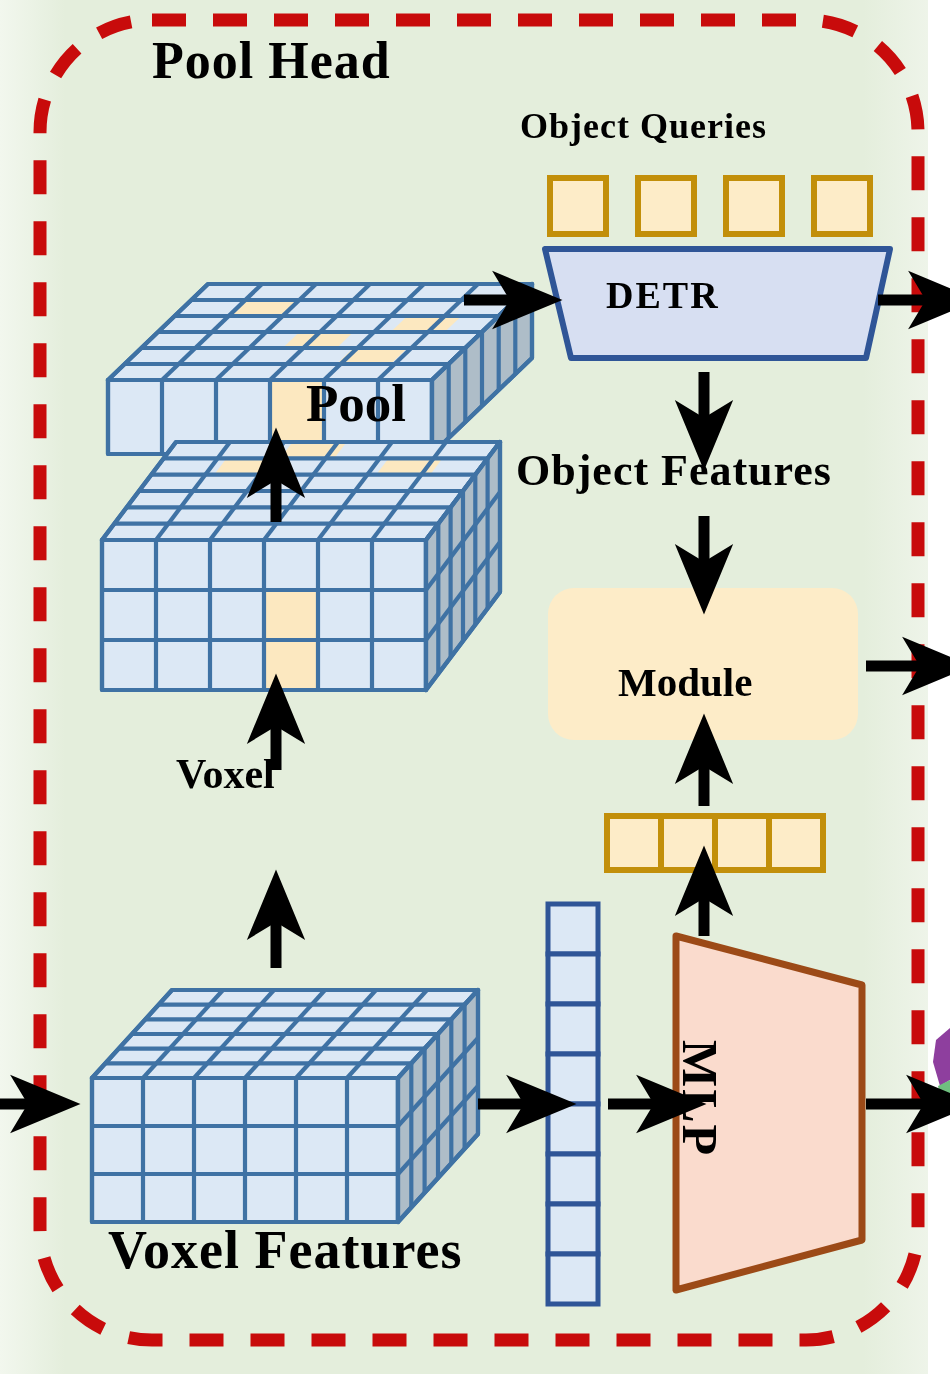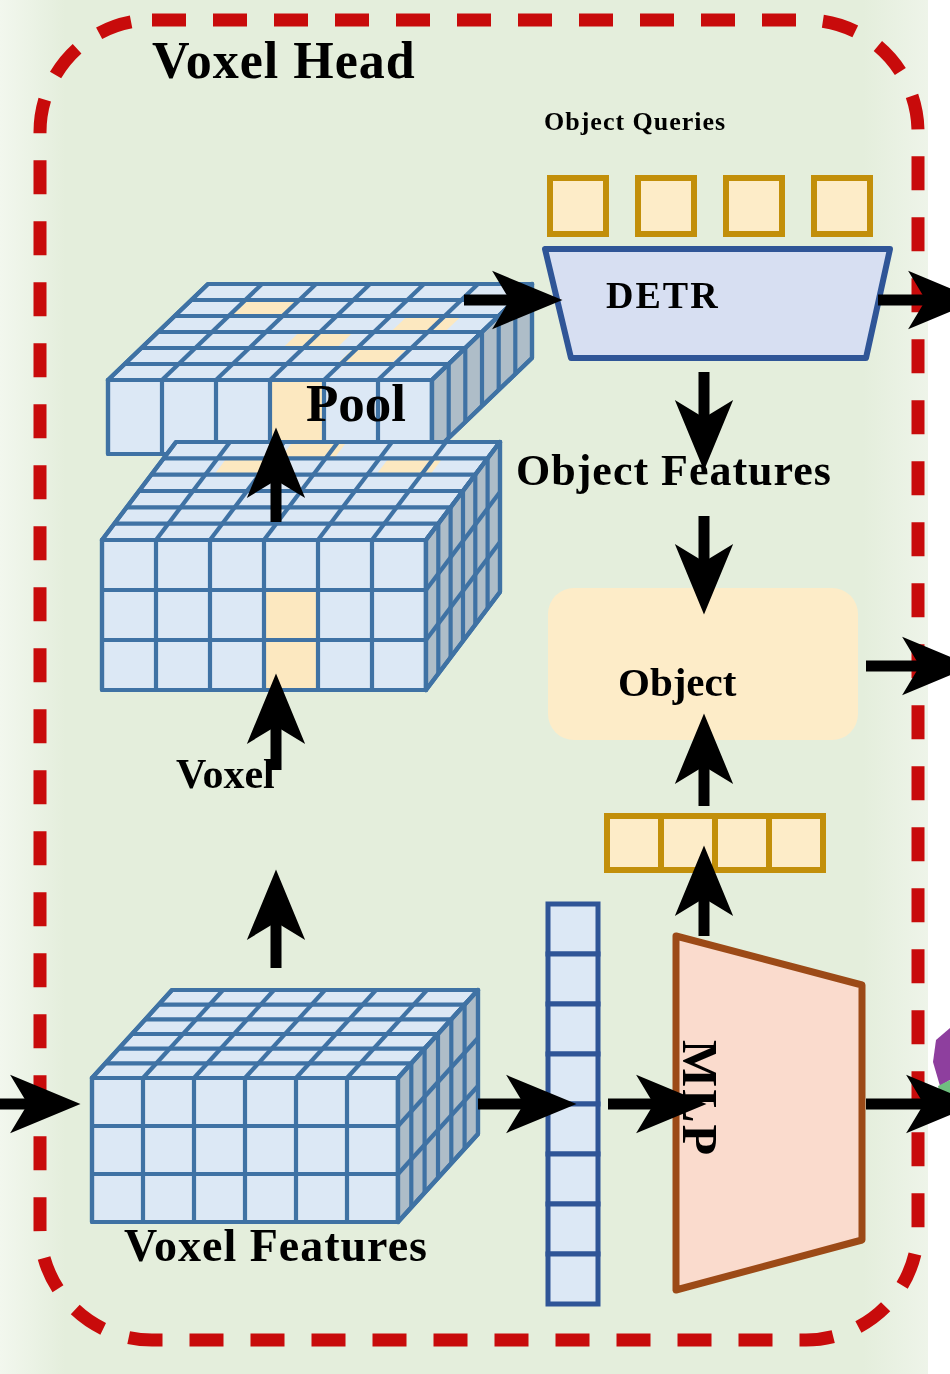--- a/index.html
+++ b/index.html
@@ -8,29 +8,29 @@
     font-family:"Liberation Serif","DejaVu Serif",serif;
   }
   #stage{position:absolute;left:0;top:0;width:950px;height:1374px;}
   #stage svg{display:block;}
   .lbl{
     position:absolute;color:#000;font-weight:700;
     font-family:"Liberation Serif","DejaVu Serif",serif;
     white-space:pre;line-height:1.05;pointer-events:none;
   }
   #task-head-label{left:152px;top:34px;font-size:52px;letter-spacing:1px;}
-  #object-queries-label{left:520px;top:108px;font-size:26px;letter-spacing:1px;margin-left:24px;}
+  #object-queries-label{left:520px;top:108px;font-size:36px;letter-spacing:1px;}
   #detr-label{left:606px;top:276px;font-size:38px;letter-spacing:2px;}
   #pool-label{left:306px;top:376px;font-size:53px;}
   #object-features-label{left:516px;top:448px;font-size:44px;letter-spacing:1px;}
   #refine-module-label{left:618px;top:607px;font-size:41px;text-align:center;line-height:1.22;}
   #voxel-selection-label{left:176px;top:750px;font-size:42px;text-align:left;line-height:1.18;width:224px;}
   #mlp-label{left:726px;top:1040px;font-size:50px;letter-spacing:2px;
     transform:rotate(90deg);transform-origin:left top;}
-  #voxel-features-label{left:124px;top:1222px;font-size:46px;letter-spacing:1px;}
+  #voxel-features-label{left:108px;top:1222px;font-size:54px;letter-spacing:1px;}
 </style>
 </head>
 <body>
 
 <div id="stage">
 <svg width="950" height="1374" viewBox="0 0 950 1374" xmlns="http://www.w3.org/2000/svg">
   <defs>
     <marker id="ah" markerWidth="7" markerHeight="7" refX="3.1" refY="3" orient="auto">
       <path d="M0.2,0.35 L6.6,3 L0.2,5.65 L1.8,3 Z" fill="#000"></path>
     </marker>
@@ -225,21 +225,21 @@
     <line x1="866" y1="666" x2="934" y2="666"></line>
     <line x1="704" y1="806" x2="704" y2="752"></line>
     <line x1="704" y1="936" x2="704" y2="884"></line>
     <line x1="478" y1="1104" x2="538" y2="1104"></line>
     <line x1="608" y1="1104" x2="668" y2="1104"></line>
     <line x1="866" y1="1104" x2="938" y2="1104"></line>
   </g>
 </svg>
 </div>
 
-<div class="lbl" id="task-head-label">Voxel Head</div>
+<div class="lbl" id="task-head-label">Pool Head</div>
 <div class="lbl" id="object-queries-label">Object Queries</div>
 <div class="lbl" id="detr-label">DETR</div>
 <div class="lbl" id="pool-label">Pool</div>
 <div class="lbl" id="object-features-label">Object Features</div>
-<div class="lbl" id="refine-module-label"><br><span>Object</span></div>
+<div class="lbl" id="refine-module-label"><br><span>Module</span></div>
 <div class="lbl" id="voxel-selection-label"><span>Voxel</span><br></div>
 <div class="lbl" id="mlp-label">MLP</div>
 <div class="lbl" id="voxel-features-label">Voxel Features</div>
 
 </body></html>

